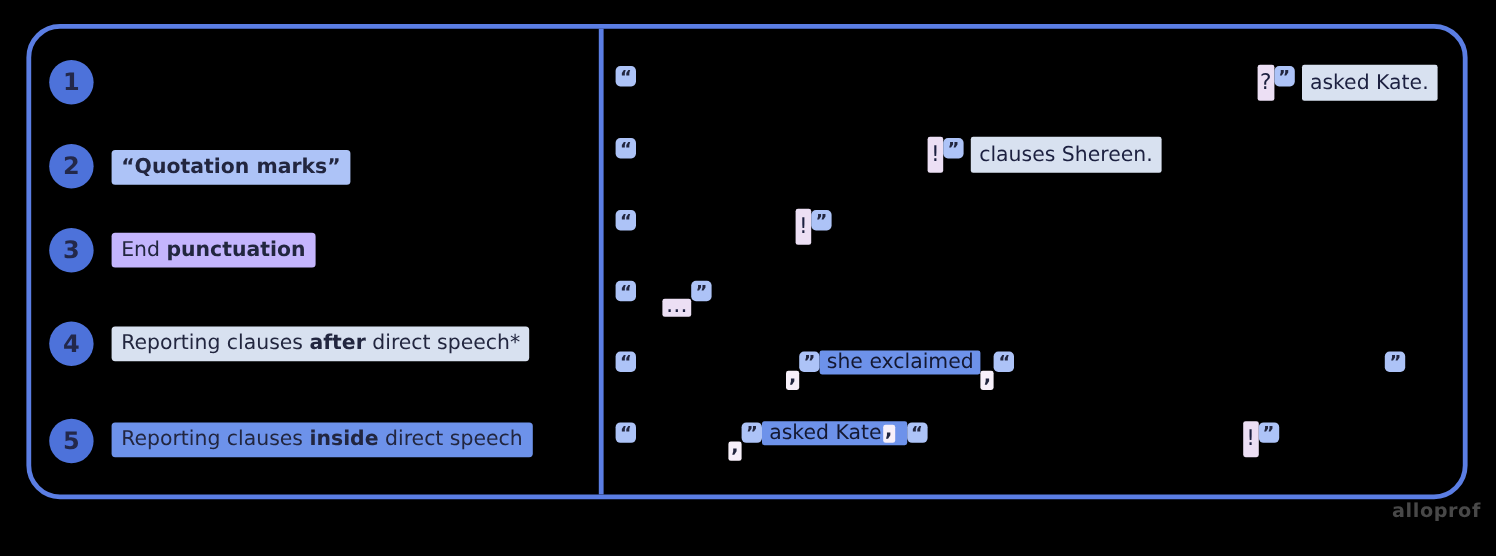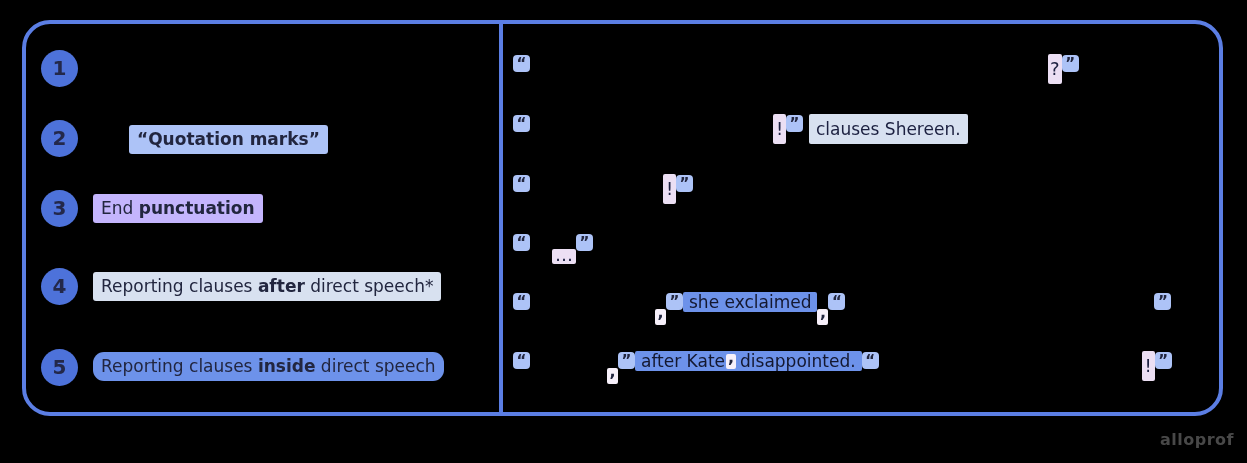--- a/index.html
+++ b/index.html
@@ -12,24 +12,24 @@
     border:4px solid #5b7ee4; border-radius:28px; }
   .divider { position:absolute; left:473px; top:0; width:4px; height:100%; background:#5b7ee4; }
 
   
   .badge { position:absolute; left:41px; width:37px; height:37px; border-radius:50%;
     background:#4d72da; color:#23284a; font-weight:bold; font-size:20px;
     text-align:center; line-height:37px; }
   .lbl { position:absolute; left:93px; height:29px; line-height:29px; padding:0 8px;
     font-size:17px; color:#22263f; border-radius:3px; white-space:nowrap; }
   .lbl b { font-weight:bold; }
-  .bg-peri { background:#adc3f7;margin-left:36px; }
+  .bg-peri { background:#adc3f7; }
   .bg-lav  { background:#c4b5fd; }
   .bg-gray { background:#d8e1f0;text-align:right; }
-  .bg-blue { background:#6d92ea;border-radius:11px; }
+  .bg-blue { background:#6d92ea; }
 
   
   .row { position:absolute; left:513px; height:30px; display:flex; align-items:flex-start; }
   .sp { height:1px; flex:0 0 auto; }
   .q { flex:0 0 auto; width:17px; height:17px; margin-top:1px; border-radius:4px;
     background:#adc3f7; color:#22263f; font-weight:bold; font-size:15px;
     line-height:18px; text-align:center; overflow:hidden; }
   .punct { flex:0 0 auto; background:#ecdff4; color:#1c2040; height:30px; min-width:13px;
     padding:0 2px; font-size:18px; line-height:30px; text-align:center; border-radius:2px; }
   .punct.low { height:15px; line-height:12px; align-self:flex-end; margin-bottom:-1px;
@@ -41,21 +41,21 @@
     padding:0 7px; font-size:17px; border-radius:2px; white-space:nowrap; }
   .bbox { flex:0 0 auto; background:#6d92ea; color:#141830; height:20px;
     display:flex; align-items:center; padding:0 6px; font-size:17px; border-radius:2px;
     white-space:nowrap; }
   .bbox .comma-in { background:#f7f0fa; color:#22263f; width:10px; height:15px;
     align-self:flex-end; margin:0 4px 2px 1px; line-height:7px; text-align:center;
     font-weight:bold; font-size:16px; border-radius:2px; }
   .gap6 { width:6px; }
 
   
-  .logo { position:absolute; left:1160px; top:430px; color:#484848; font-weight:bold;
+  .logo { position:absolute; left:1160px; top:416px; color:#484848; font-weight:bold;
     font-size:16px; letter-spacing:0.5px; }
 </style>
 </head>
 <body>
 
 <div class="stage">
 
   <div class="frame">
     <div class="divider"></div>
   </div>
@@ -73,20 +73,21 @@
 
   <div class="badge" style="top:349px">5</div>
   <div class="lbl bg-blue" style="top:352px"><span>Reporting clauses </span><b>inside</b><span> direct speech</span></div>
 
   <div class="row" style="top:54px">
     <span class="q">“</span>
     <span class="sp" style="width:518px"></span>
     <span class="punct">?</span>
     <span class="q">”</span>
     <span class="sp gap6"></span>
+    <span class="rbox">asked Kate.</span>
   </div>
 
   <div class="row" style="top:114px">
     <span class="q">“</span>
     <span class="sp" style="width:243px"></span>
     <span class="punct">!</span>
     <span class="q">”</span>
     <span class="sp gap6"></span>
     <span class="rbox">clauses Shereen.</span>
   </div>
@@ -118,23 +119,22 @@
     <span class="sp" style="width:309px"></span>
     <span class="q">”</span>
   </div>
 
   <div class="row" style="top:351px">
     <span class="q">“</span>
     <span class="sp" style="width:77px"></span>
     <span class="comma">,</span>
     <span class="q">”</span>
     <span class="bbox">
-        <span>after Kate</span>
+        <span>asked Kate</span>
         <span class="comma-in">,</span>
-        <span>disappointed.</span>
       </span>
     <span class="q">“</span>
     <span class="sp" style="width:263px"></span>
     <span class="punct">!</span>
     <span class="q">”</span>
   </div>
 
   <div class="logo">alloprof</div>
 
 </div>

